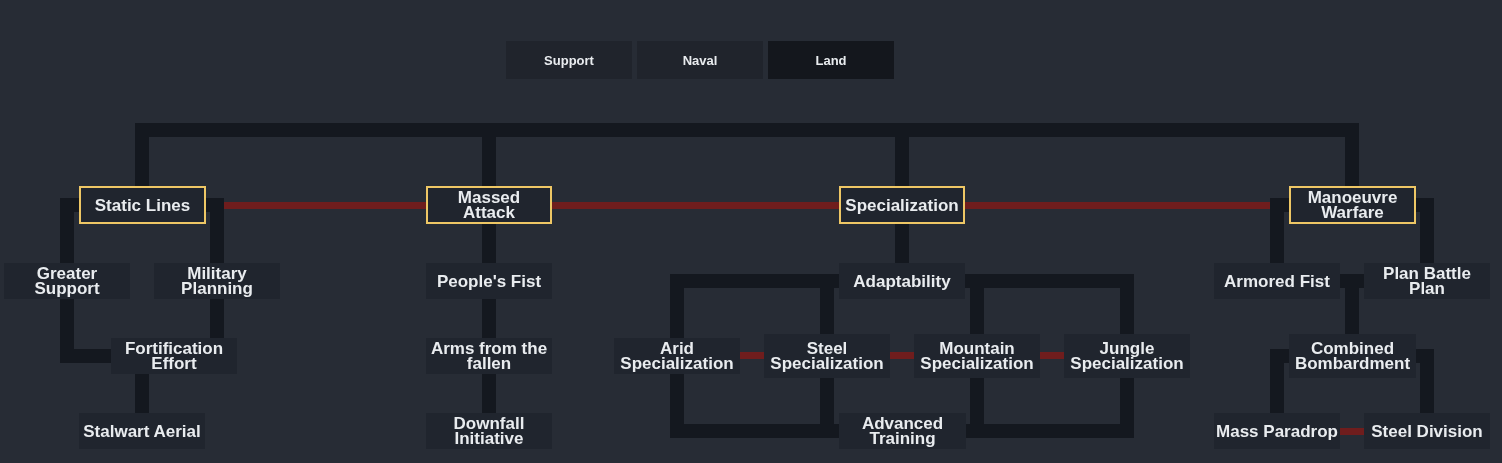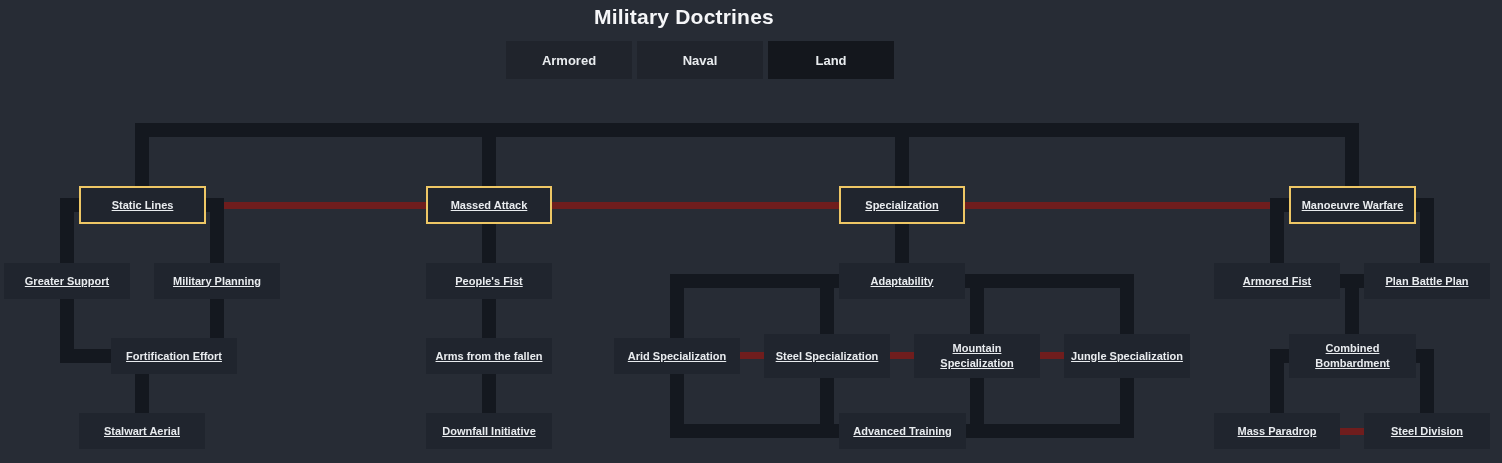--- a/index.html
+++ b/index.html
@@ -32,32 +32,31 @@
   .connector.red{background:var(--line-red);}
   .reset{
     position:absolute; left:615px; top:110px; width:125px; height:38px;
     background:var(--reset); color:var(--title); border:none; padding:0;
     font-family:inherit; font-size:13px; font-weight:700; cursor:pointer;
     z-index:2;
   }
   .node{
     position:absolute; background:var(--node); color:var(--text);
     display:flex; align-items:center; justify-content:center; text-align:center;
-    font-size:11px; font-weight:700; line-height:15px; padding:5px 2px;
-    box-sizing:border-box; cursor:pointer; z-index:3;text-decoration:underline;
+    font-size:17px; font-weight:700; line-height:15px; padding:5px 2px;
+    box-sizing:border-box; cursor:pointer; z-index:3;
   }
   .node.root{border:2px solid var(--gold);}
 </style>
 </head>
 <body>
 
 <div id="stage">
-  <div class="title">Military Doctrines</div>
   <div id="tab-bar">
-      <div class="tab" style="left: 506px;">Armored</div>
+      <div class="tab" style="left: 506px;">Support</div>
       <div class="tab" style="left: 637px;">Naval</div>
       <div class="tab selected" style="left: 768px;">Land</div>
     </div>
   <div id="connector-layer">
       <div class="connector red" style="left: 142px; top: 202px; width: 1210px; height: 7px;"></div>
       <div class="connector red" style="left: 677px; top: 352px; width: 450px; height: 7px;"></div>
       <div class="connector red" style="left: 1277px; top: 428px; width: 150px; height: 7px;"></div>
       <div class="connector dark" style="left: 135px; top: 123px; width: 1224px; height: 14px;"></div>
       <div class="connector dark" style="left: 135px; top: 123px; width: 14px; height: 89px;"></div>
       <div class="connector dark" style="left: 482px; top: 123px; width: 14px; height: 89px;"></div>

